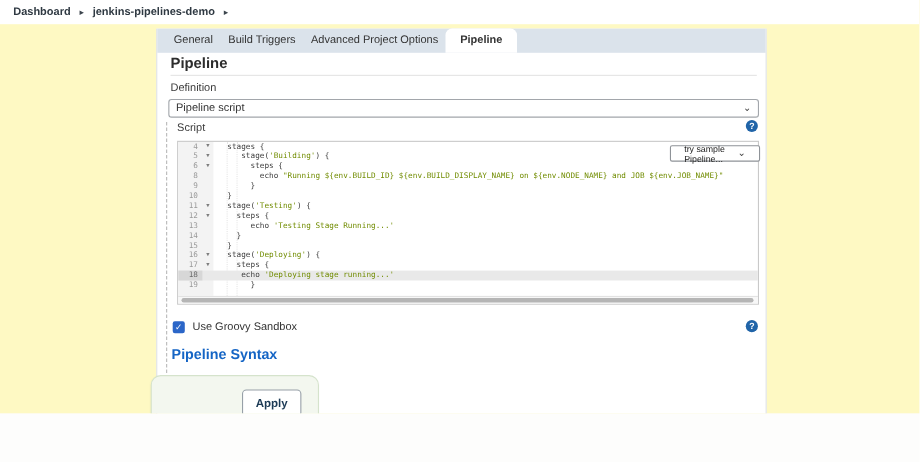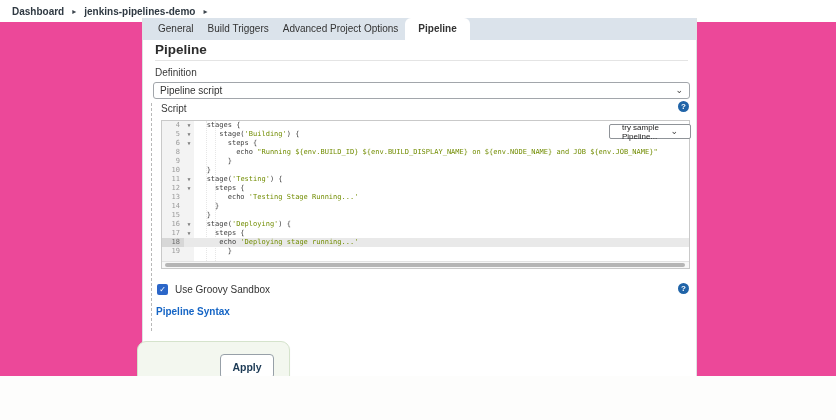--- a/index.html
+++ b/index.html
@@ -1,24 +1,24 @@
 <!DOCTYPE html>
 <html style="--accent-blue: #1e5b94; --help-blue: #2064a8; --checkbox-blue: #2b66c8; --link-blue: #1565c5; --string-green: #718c00; --tabbar-bg: #dbe3eb; --savebar-bg: #f3f7ef; --savebar-border: #d5e3cc; --active-line-bg: #e9e9e9;"><head>
 <meta charset="utf-8">
 <style>
   html,body{margin:0;padding:0;background:#fdfdfc;}
-  .page{position:relative;width:836px;height:376px;overflow:hidden;background:#ec4899;
+  .page{position:relative;width:836px;height:376px;overflow:hidden;background:#fef9c3;
         font-family:"Liberation Sans",sans-serif;color:#333;}
   
   .breadcrumb{position:absolute;left:0;top:0;width:836px;height:22px;background:#ffffff;
               display:flex;align-items:center;padding-left:12px;box-sizing:border-box;}
   .crumb{font-size:10px;font-weight:bold;color:#2f3942;cursor:pointer;}
   .crumb-sep{font-size:8px;color:#3c454d;margin:0 8px;}
   
-  .panel{position:absolute;left:142px;top:18px;width:555px;height:367px;background:#ffffff;
+  .panel{position:absolute;left:142px;top:26px;width:555px;height:367px;background:#ffffff;
          border:1px solid #dfe1e3;border-top:none;box-sizing:border-box;}
   .tabbar{position:absolute;left:0;top:0;width:100%;height:22px;background:var(--tabbar-bg,#dbe3eb);
           display:flex;align-items:flex-end;padding-left:8px;box-sizing:border-box;}
   .tab{font-size:10px;color:#333;line-height:22px;padding:0 7px;white-space:nowrap;cursor:pointer;}
   .tab.active{background:#fff;border-radius:6px 6px 0 0;font-weight:bold;padding:0 13px;}
   .page-title{position:absolute;left:12px;top:24px;font-size:13.5px;font-weight:bold;color:#2c2c2c;}
   .title-divider{position:absolute;left:12px;top:42px;right:8px;height:1px;background:#e4e4e4;}
   .form-label{position:absolute;font-size:10px;font-weight:500;color:#3a3a3a;}
   .select{position:absolute;background:#fff;border:1px solid #a2a6ab;border-radius:3px;
           display:flex;align-items:center;justify-content:space-between;box-sizing:border-box;
@@ -52,21 +52,21 @@
            border-top:1px solid #e2e2e2;box-sizing:border-box;}
   .hthumb{position:absolute;left:3px;right:4px;top:1px;height:4px;border-radius:2px;background:#b5b5b5;}
   .sample-select{left:447px;top:3px;width:82px;height:15px;font-size:8px;padding:0 12px;z-index:5;
                  border:1px solid #8f9398;border-radius:2px;color:#222;}
   
   .sandbox-row{position:absolute;left:14px;top:266px;display:flex;align-items:center;}
   .checkbox{width:11px;height:11px;border-radius:2px;background:var(--checkbox-blue,#2b66c8);
             color:#fff;font-size:8px;line-height:11px;text-align:center;cursor:pointer;}
   .sandbox-label{font-size:10px;color:#333;margin-left:7px;}
   .sandbox-help{position:absolute;left:535px;top:265px;}
-  .syntax-link{position:absolute;left:13px;top:288px;font-size:10px;font-weight:bold;
+  .syntax-link{position:absolute;left:13px;top:288px;font-size:13px;font-weight:bold;
                color:var(--link-blue,#1565c5);text-decoration:none;cursor:pointer;}
   
   .save-bar{position:absolute;left:137px;top:341px;width:153px;height:51px;
             background:var(--savebar-bg,#f3f7ef);border:1px solid var(--savebar-border,#d5e3cc);
             border-radius:9px;box-sizing:border-box;box-shadow:0 1px 2px rgba(0,0,0,0.04);}
   .btn{position:absolute;top:12px;height:25px;border-radius:4px;font-family:"Liberation Sans",sans-serif;
        font-size:10.5px;font-weight:bold;cursor:pointer;box-sizing:border-box;}
   .btn-save{left:15px;width:61px;background:var(--accent-blue,#1e5b94);color:#fff;border:none;}
   .btn-apply{left:82px;width:54px;background:#fff;color:#1c3a55;border:1px solid #97a0a8;}
   .footer-bar{position:absolute;left:0;top:408px;width:836px;height:12px;background:#f1f1ef;

